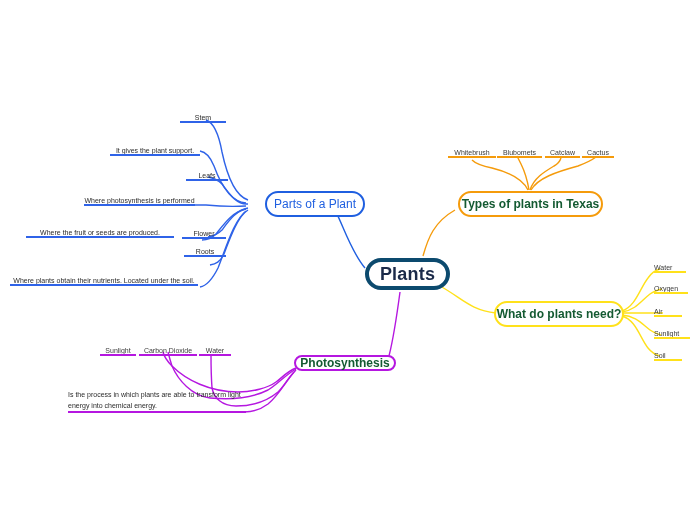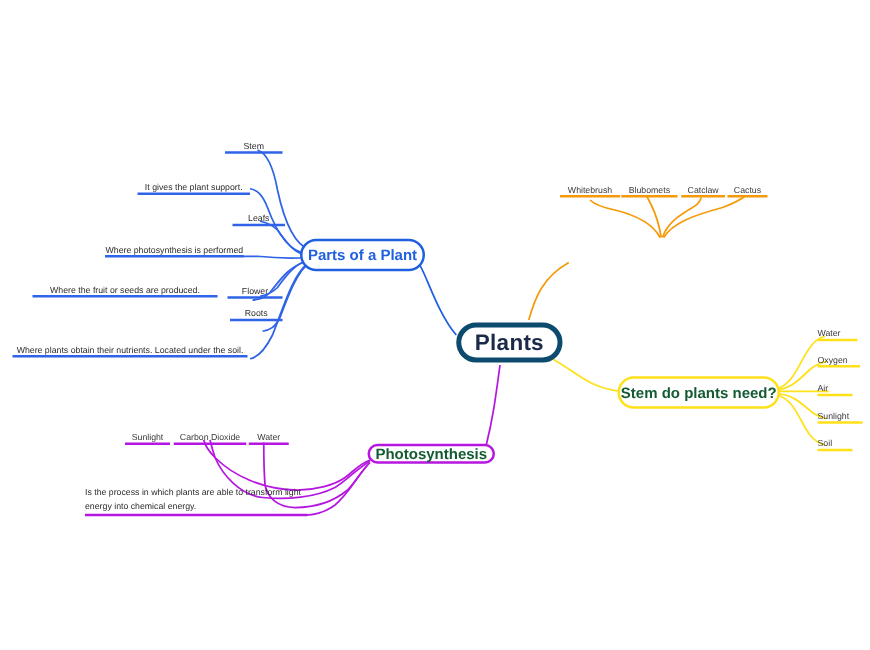--- a/index.html
+++ b/index.html
@@ -39,21 +39,22 @@
     border: 4px solid #0c4a6e;
     color: #1b2a49;
     font-size: 18px;
     font-weight: 700;
     letter-spacing: .2px;
   }
   .pill-blue {
     border: 2px solid #1f5fe0;
     color: #1f5fe0;
     font-size: 12px;
-    font-weight: 700;
+    font-weight: 400;
+    margin-left: 25px;
   }
   .pill-orange {
     border: 2px solid #f59b0b;
     color: #145a32;
     font-size: 12px;
     font-weight: 700;
   }
   .pill-yellow {
     border: 2px solid #ffe11a;
     color: #145a32;
@@ -196,20 +197,23 @@
   <div class="leaf leaf-blue" style="left:184px; top:244px; width:42px; height:13px;">
     <span>Roots</span>
     <span class="rule"></span>
   </div>
 
   <div class="leaf leaf-blue" style="left:10px; top:273px; width:188px; height:13px;">
     <span>Where plants obtain their nutrients. Located under the soil.</span>
     <span class="rule"></span>
   </div>
 
+  <div class="pill pill-orange" style="left:458px; top:191px; width:145px; height:26px;">
+    <span>Types of plants in Texas</span>
+  </div>
 
   <div class="leaf leaf-orange" style="left:448px; top:145px; width:48px; height:13px;">
     <span>Whitebrush</span>
     <span class="rule"></span>
   </div>
 
   <div class="leaf leaf-orange" style="left:497px; top:145px; width:45px; height:13px;">
     <span>Blubomets</span>
     <span class="rule"></span>
   </div>
@@ -218,21 +222,21 @@
     <span>Catclaw</span>
     <span class="rule"></span>
   </div>
 
   <div class="leaf leaf-orange" style="left:582px; top:145px; width:32px; height:13px;">
     <span>Cactus</span>
     <span class="rule"></span>
   </div>
 
   <div class="pill pill-yellow" style="left:494px; top:301px; width:130px; height:26px;">
-    <span>Stem do plants need?</span>
+    <span>What do plants need?</span>
   </div>
 
   <div class="leaf leaf-yellow lead-left" style="left:654px; top:260px; width:32px; height:13px;">
     <span>Water</span>
     <span class="rule"></span>
   </div>
 
   <div class="leaf leaf-yellow lead-left" style="left:654px; top:281px; width:34px; height:13px;">
     <span>Oxygen</span>
     <span class="rule"></span>

